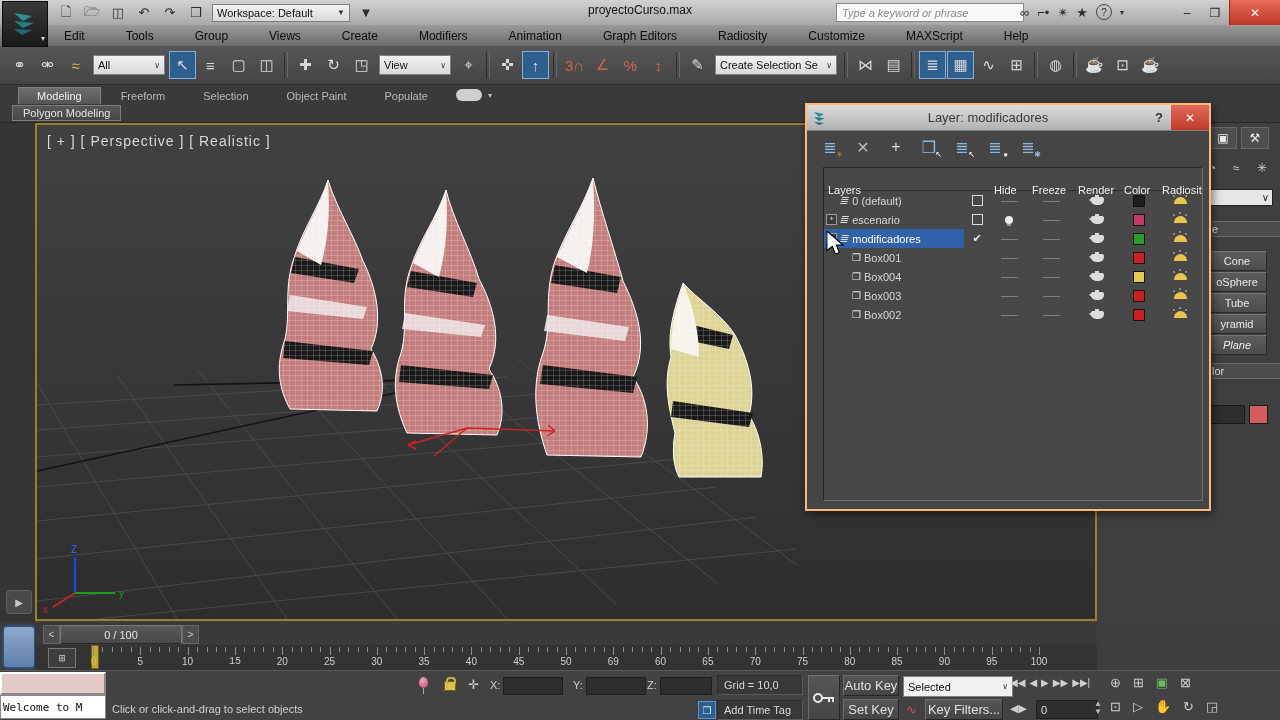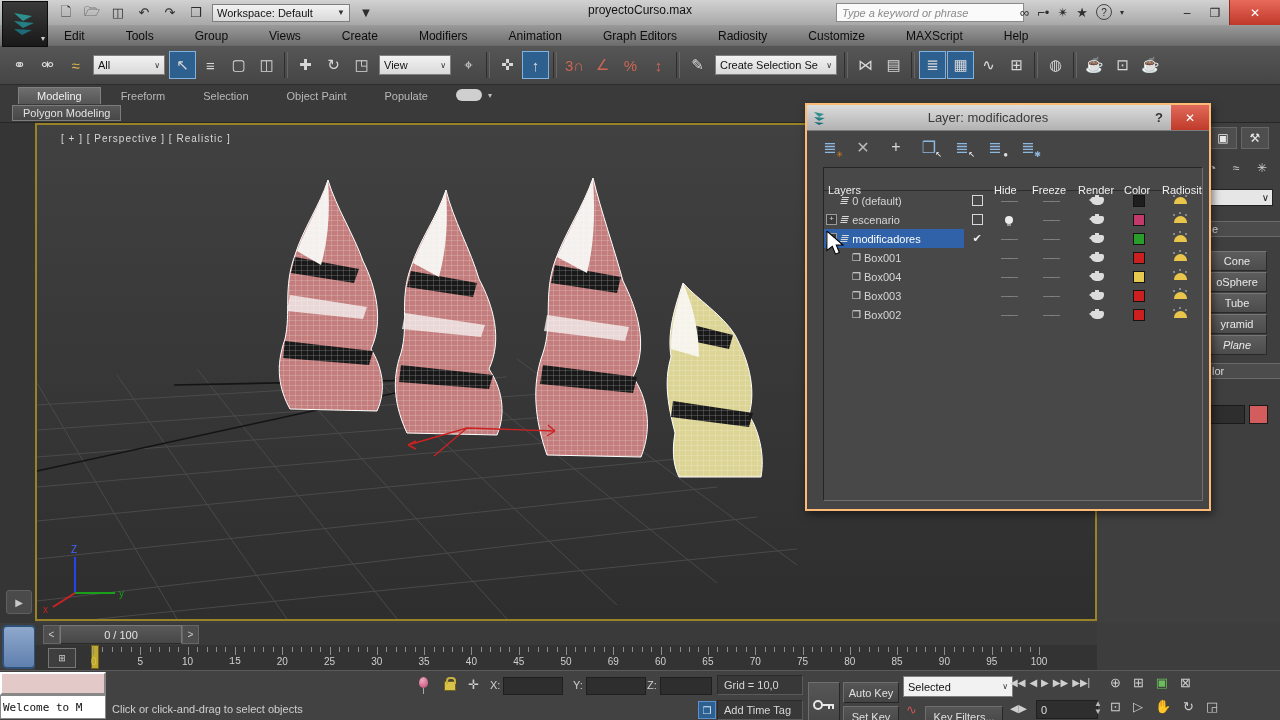--- a/index.html
+++ b/index.html
@@ -50,21 +50,21 @@
   #ribbonpanel{left:0;top:104px;width:1280px;height:19px;background:#3a3a3a;border-bottom:1px solid #262626;
     display:flex;align-items:center;padding-left:12px;box-sizing:border-box;}
   #polymod{font-size:11px;color:#e2e2e2;border:1px solid #7c7c7c;background:linear-gradient(#585858,#474747);
     padding:1px 10px;}
   
   #leftstrip{left:0;top:123px;width:35px;height:500px;background:#353535;}
   #traybtn{left:6px;top:590px;width:24px;height:22px;background:#4a4a4a;border:1px solid #5f5f5f;
     border-radius:3px;color:#c8c8c8;font-size:10px;display:flex;align-items:center;justify-content:center;}
   #viewport{left:35px;top:123px;width:1062px;height:498px;background:linear-gradient(#414141,#2e2e2e);
     border:2px solid #9a8326;box-sizing:border-box;}
-  #vplabel{left:24px;top:8px;font-size:10px;color:#d8d8d8;letter-spacing:1px;position:absolute;}
+  #vplabel{left:10px;top:8px;font-size:14px;color:#d8d8d8;letter-spacing:1px;position:absolute;}
   #cmdpanel{left:1097px;top:123px;width:183px;height:500px;background:#3f3f3f;}
   .cp-tab{width:26px;height:20px;border:1px solid #676767;background:#4e4e4e;color:#e8e8e8;
     display:flex;align-items:center;justify-content:center;font-size:12px;position:absolute;}
   .cp-ico{position:absolute;color:#cfcfcf;font-size:12px;}
   .cp-combo{position:absolute;left:110px;top:66px;width:66px;height:17px;background:#e6e6e6;
     border:1px solid #222;font-size:10px;color:#222;display:flex;align-items:center;justify-content:flex-end;padding:0 3px;box-sizing:border-box;}
   .cp-roll{position:absolute;background:#4c4c4c;border:1px solid #6a6a6a;color:#ddd;font-size:11px;
     padding:1px 6px;}
   .cp-btn{position:absolute;left:110px;width:58px;height:18px;background:linear-gradient(#5d5d5d,#4c4c4c);
     border:1px solid #767676;border-bottom-color:#2a2a2a;border-right-color:#2a2a2a;color:#e8e8e8;
@@ -126,22 +126,22 @@
     display:flex;align-items:center;justify-content:center;background:#3e3e3e;}
   #bluebtn{left:2px;top:625px;width:30px;height:40px;background:linear-gradient(#8fa9cc,#5f7fae);
     border:2px solid #2f5178;border-radius:5px;}
   
   #statusbar{left:0;top:670px;width:1280px;height:50px;background:#424242;border-top:1px solid #5a5a5a;}
   .sbox{position:absolute;background:#383838;border:1px solid #2a2a2a;border-bottom-color:#5a5a5a;
     border-right-color:#5a5a5a;color:#d8d8d8;font-size:11px;display:flex;align-items:center;padding:0 6px;box-sizing:border-box;}
   .sfield{position:absolute;background:#2e2e2e;border:1px solid #1f1f1f;height:16px;}
   .slab{position:absolute;color:#cfcfcf;font-size:11px;}
   .sbtn{position:absolute;background:linear-gradient(#565656,#454545);border:1px solid #6e6e6e;
-    border-bottom-color:#262626;border-right-color:#262626;color:#e0e0e0;font-size:11px;
-    display:flex;align-items:center;justify-content:center;box-sizing:border-box;margin-top:7px;}
+    border-bottom-color:#262626;border-right-color:#262626;color:#e0e0e0;font-size:13px;
+    display:flex;align-items:center;justify-content:center;box-sizing:border-box;}
   #listener1{left:0;top:672px;width:106px;height:23px;background:#e4c9c9;border:2px solid #fff;
     border-right-color:#888;border-bottom-color:#888;box-sizing:border-box;z-index:5;}
   #listener2{left:0;top:695px;width:106px;height:24px;background:#fff;border:1px solid #888;box-sizing:border-box;
     font-family:"DejaVu Sans Mono",monospace;font-size:11px;color:#111;display:flex;align-items:center;padding-left:2px;z-index:5;}
   #lockicon{position:absolute;width:10px;height:8px;background:#d8c24a;border:1px solid #6f621a;border-radius:1px;}
   #lockicon::before{content:"";position:absolute;left:1px;top:-5px;width:6px;height:5px;border:2px solid #c9b13c;
     border-bottom:none;border-radius:4px 4px 0 0;}
   .balloon{position:absolute;width:9px;height:11px;background:radial-gradient(circle at 35% 30%,#f0a8c0,#c2476f);
     border-radius:50% 50% 50% 50%/55% 55% 45% 45%;}
   .balloon::after{content:"";position:absolute;left:4px;top:11px;width:1px;height:6px;background:#aaa;}

